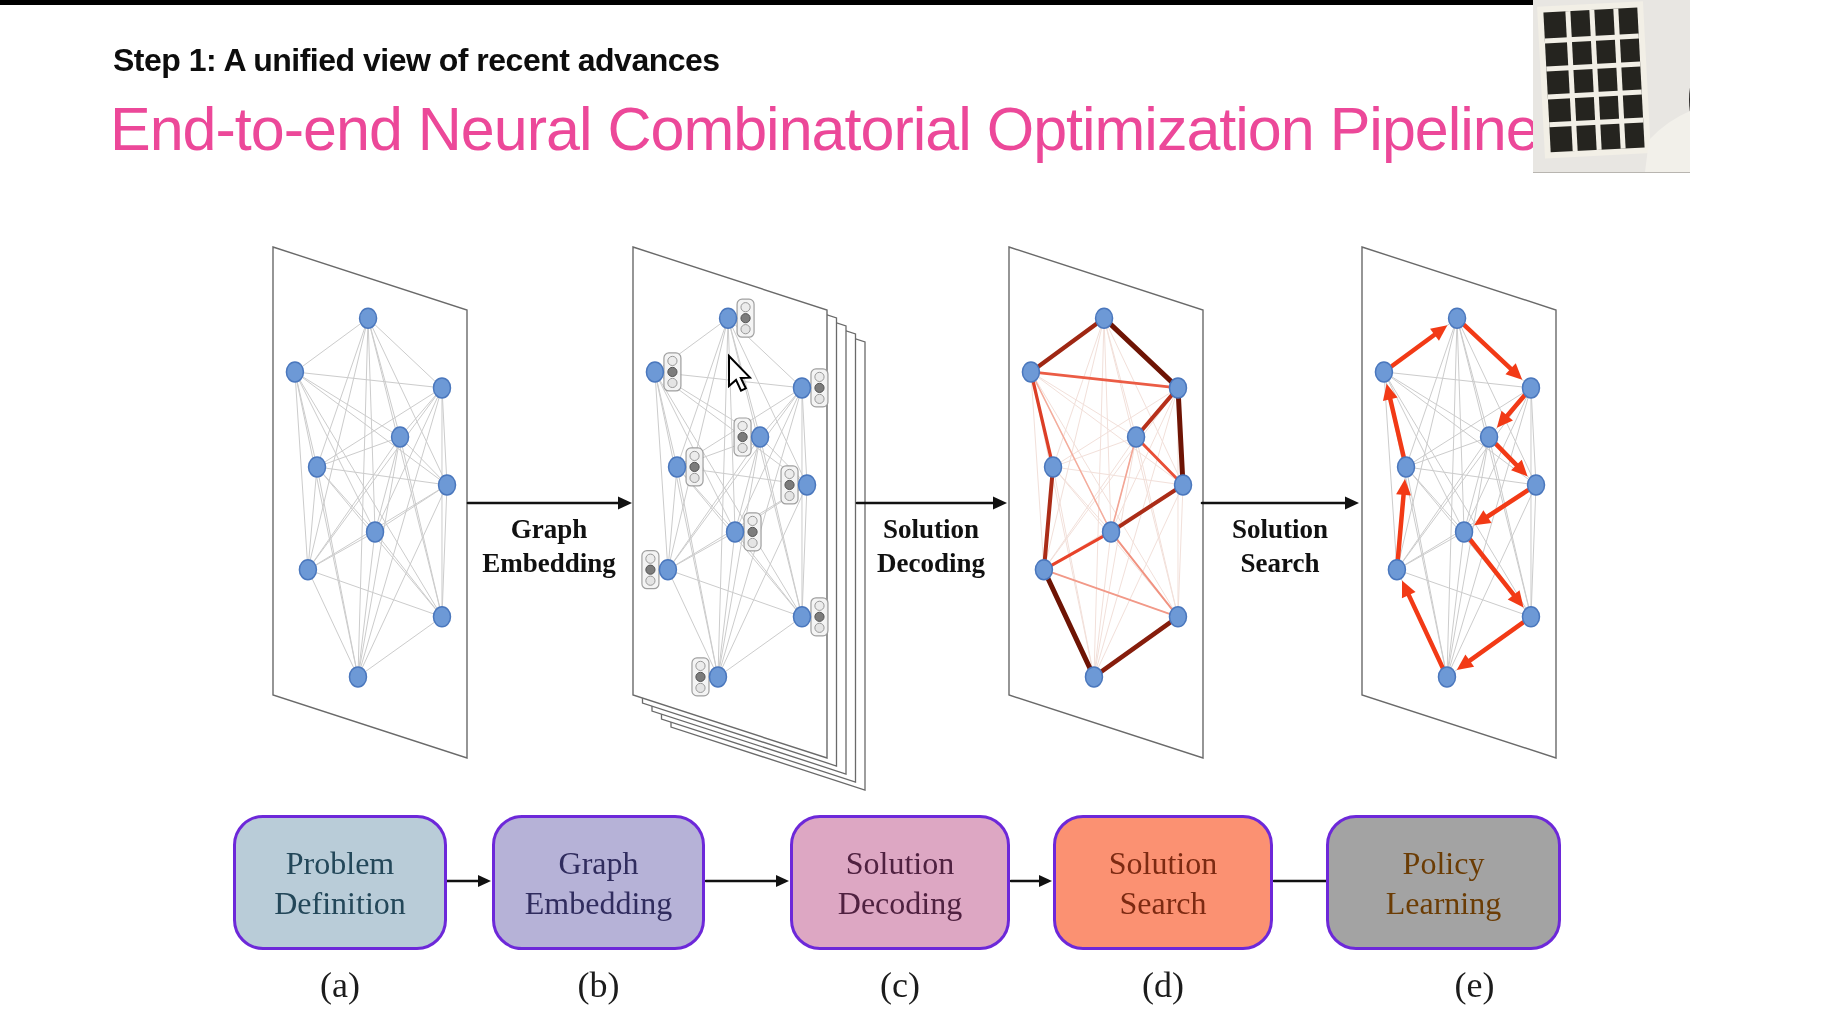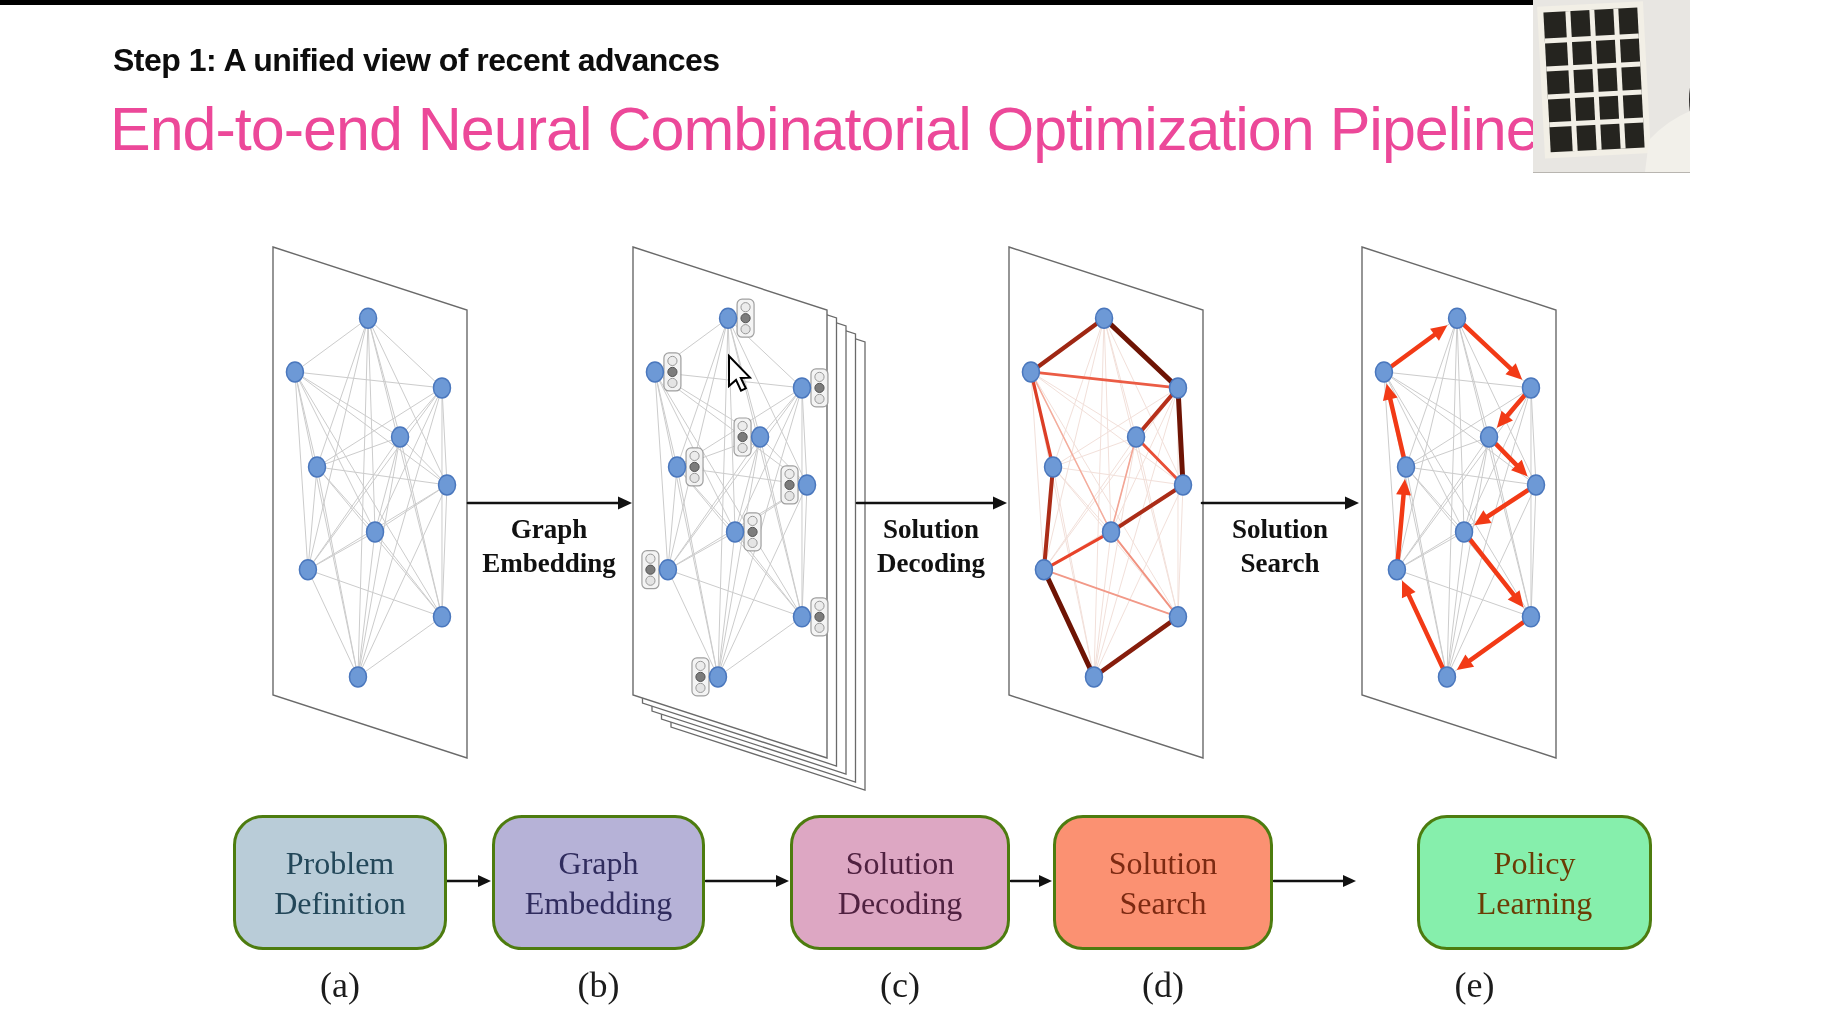--- a/index.html
+++ b/index.html
@@ -7,21 +7,21 @@
          font-family:"Liberation Sans",sans-serif;}
   .topbar{position:absolute;left:0;top:0;width:1834px;height:5px;background:#000;z-index:4;}
   .step-heading{position:absolute;left:113px;top:42px;font-size:32px;font-weight:700;
          color:#0d0d0d;z-index:2;letter-spacing:-0.5px;}
   .slide-title{position:absolute;left:110px;top:94px;font-size:61px;font-weight:300;
          color:#ec4899;z-index:1;letter-spacing:-1px;white-space:nowrap;}
   #diagram{position:absolute;left:0;top:0;z-index:1;pointer-events:none;}
   .arrow-label{position:absolute;top:512px;transform:translateX(-50%);text-align:center;
          font-family:"Liberation Serif",serif;font-weight:700;font-size:27px;line-height:34px;
          color:#111;white-space:pre-line;z-index:2;}
-  .flow-box{position:absolute;top:815px;height:135px;border:3px solid #4d7c0f;border-radius:30px;
+  .flow-box{position:absolute;top:815px;height:135px;border:3px solid #6d28d9;border-radius:30px;
          box-sizing:border-box;display:flex;align-items:center;justify-content:center;z-index:2;}
   .flow-box-label{font-family:"Liberation Serif",serif;font-size:32px;line-height:40px;
          text-align:center;white-space:pre-line;}
   .flow-caption{position:absolute;top:964px;text-align:center;font-family:"Liberation Serif",serif;
          font-size:36px;color:#1c1c1c;z-index:2;}
   .webcam{position:absolute;left:1533px;top:0;width:301px;height:172px;z-index:5;
          box-shadow:0 1px 0 #b8b5b0;overflow:hidden;}
 </style>
 </head>
 <body>
@@ -403,21 +403,21 @@
 Embedding</span>
     </div>
   <div class="flow-box" id="box2" style="left: 790px; width: 220px; background: rgb(221, 167, 195);">
     <span class="flow-box-label" style="color: rgb(79, 33, 64);">Solution
 Decoding</span>
     </div>
   <div class="flow-box" id="box3" style="left: 1053px; width: 220px; background: rgb(251, 145, 114);">
     <span class="flow-box-label" style="color: rgb(124, 42, 18);">Solution
 Search</span>
     </div>
-  <div class="flow-box" id="box4" style="left: 1417px; width: 235px; background: #86efac;">
+  <div class="flow-box" id="box4" style="left: 1326px; width: 235px; background: #a3a3a3;">
     <span class="flow-box-label" style="color: rgb(107, 60, 4);">Policy
 Learning</span>
     </div>
 
   <div class="flow-caption" style="left:233px;width:214px">(a)</div>
   <div class="flow-caption" style="left:492px;width:213px">(b)</div>
   <div class="flow-caption" style="left:790px;width:220px">(c)</div>
   <div class="flow-caption" style="left:1053px;width:220px">(d)</div>
   <div class="flow-caption" style="left:1357px;width:235px">(e)</div>
 

